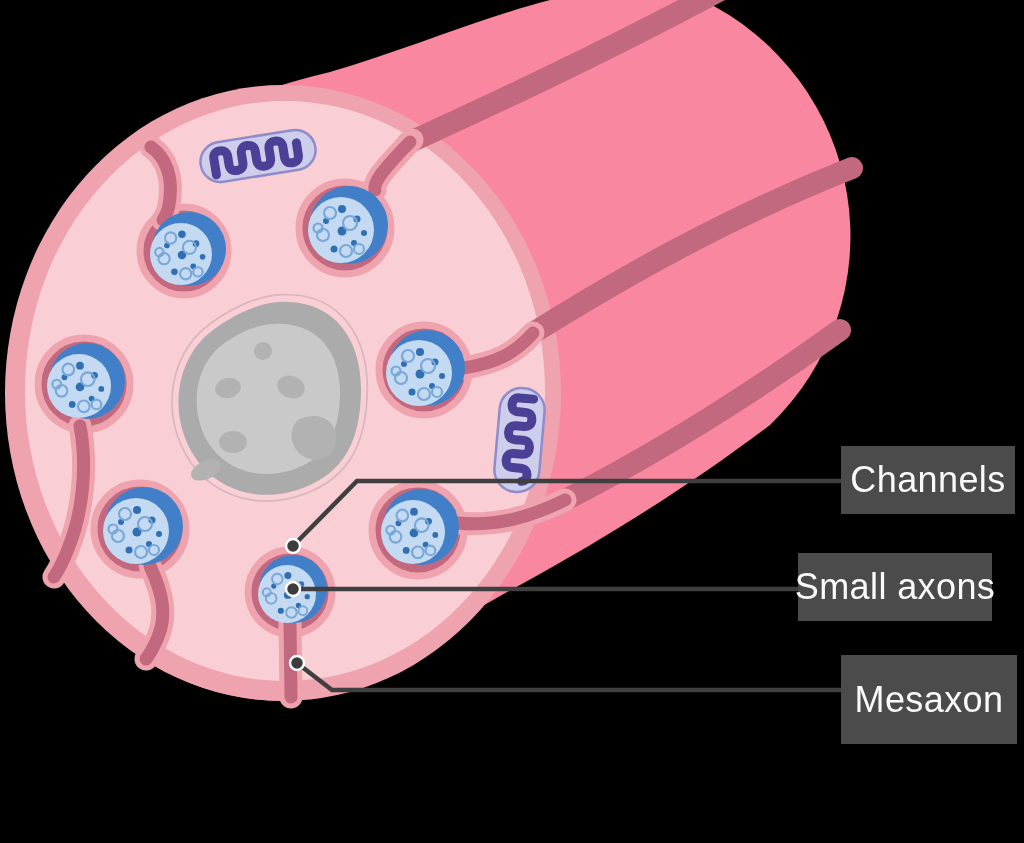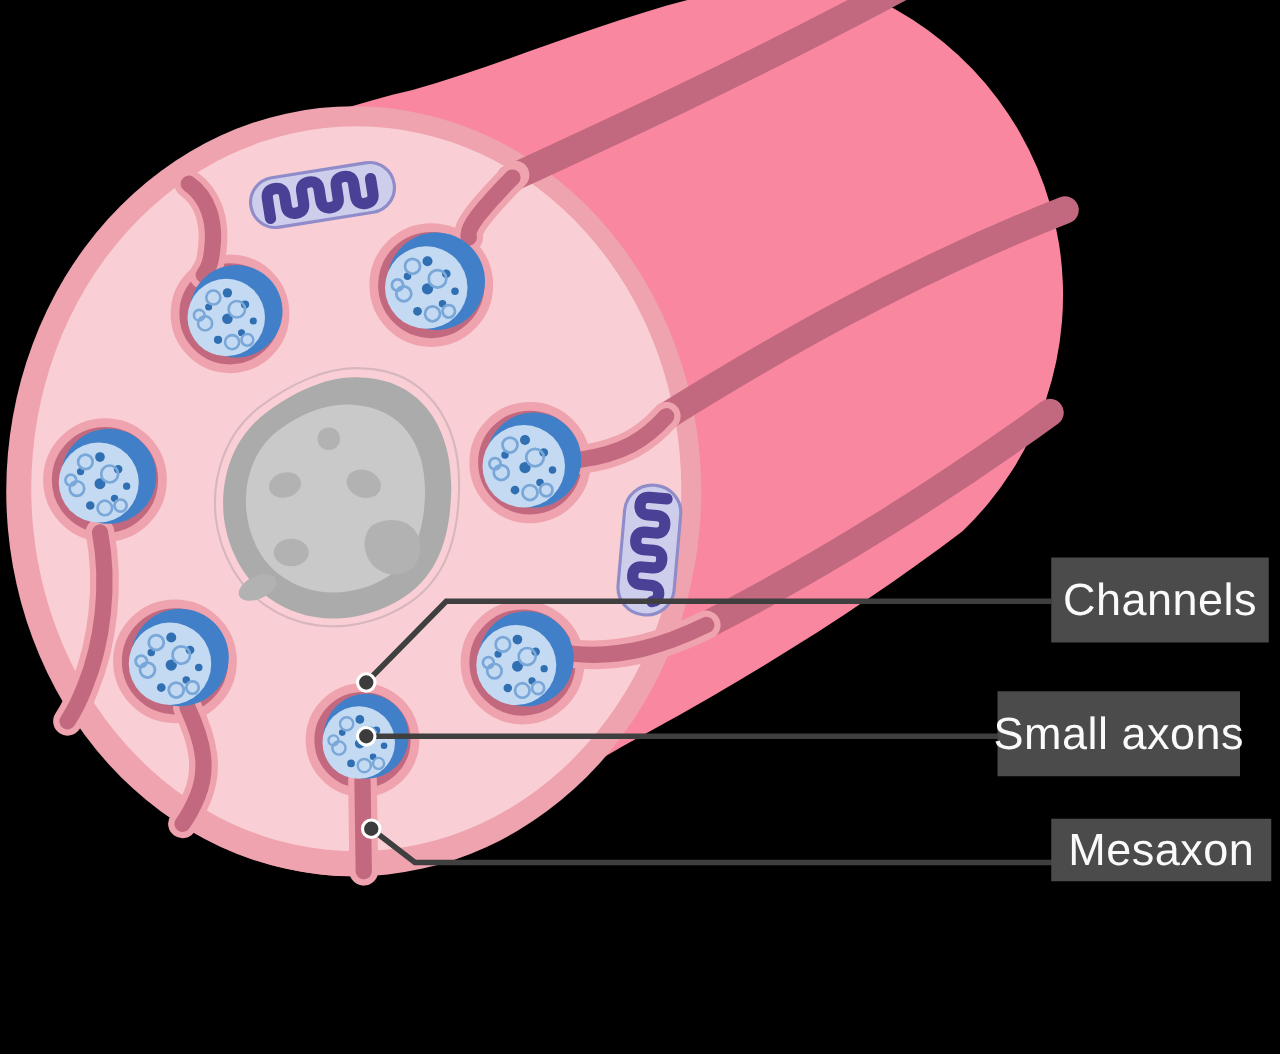--- a/index.html
+++ b/index.html
@@ -176,17 +176,17 @@
     <circle cx="297" cy="663" r="7"></circle>
   </g>
 </svg>
 
   <div class="anno-label" style="left:841px;top:446px;width:174px;height:68px;">
     <span>Channels</span>
   </div>
   <div class="anno-label" style="left:798px;top:553px;width:194px;height:68px;">
     <span>Small axons</span>
   </div>
-  <div class="anno-label" style="left:841px;top:655px;width:176px;height:50px;">
+  <div class="anno-label" style="left:841px;top:655px;width:176px;height:89px;">
     <span>Mesaxon</span>
   </div>
 
 </div>
 
 </body></html>

